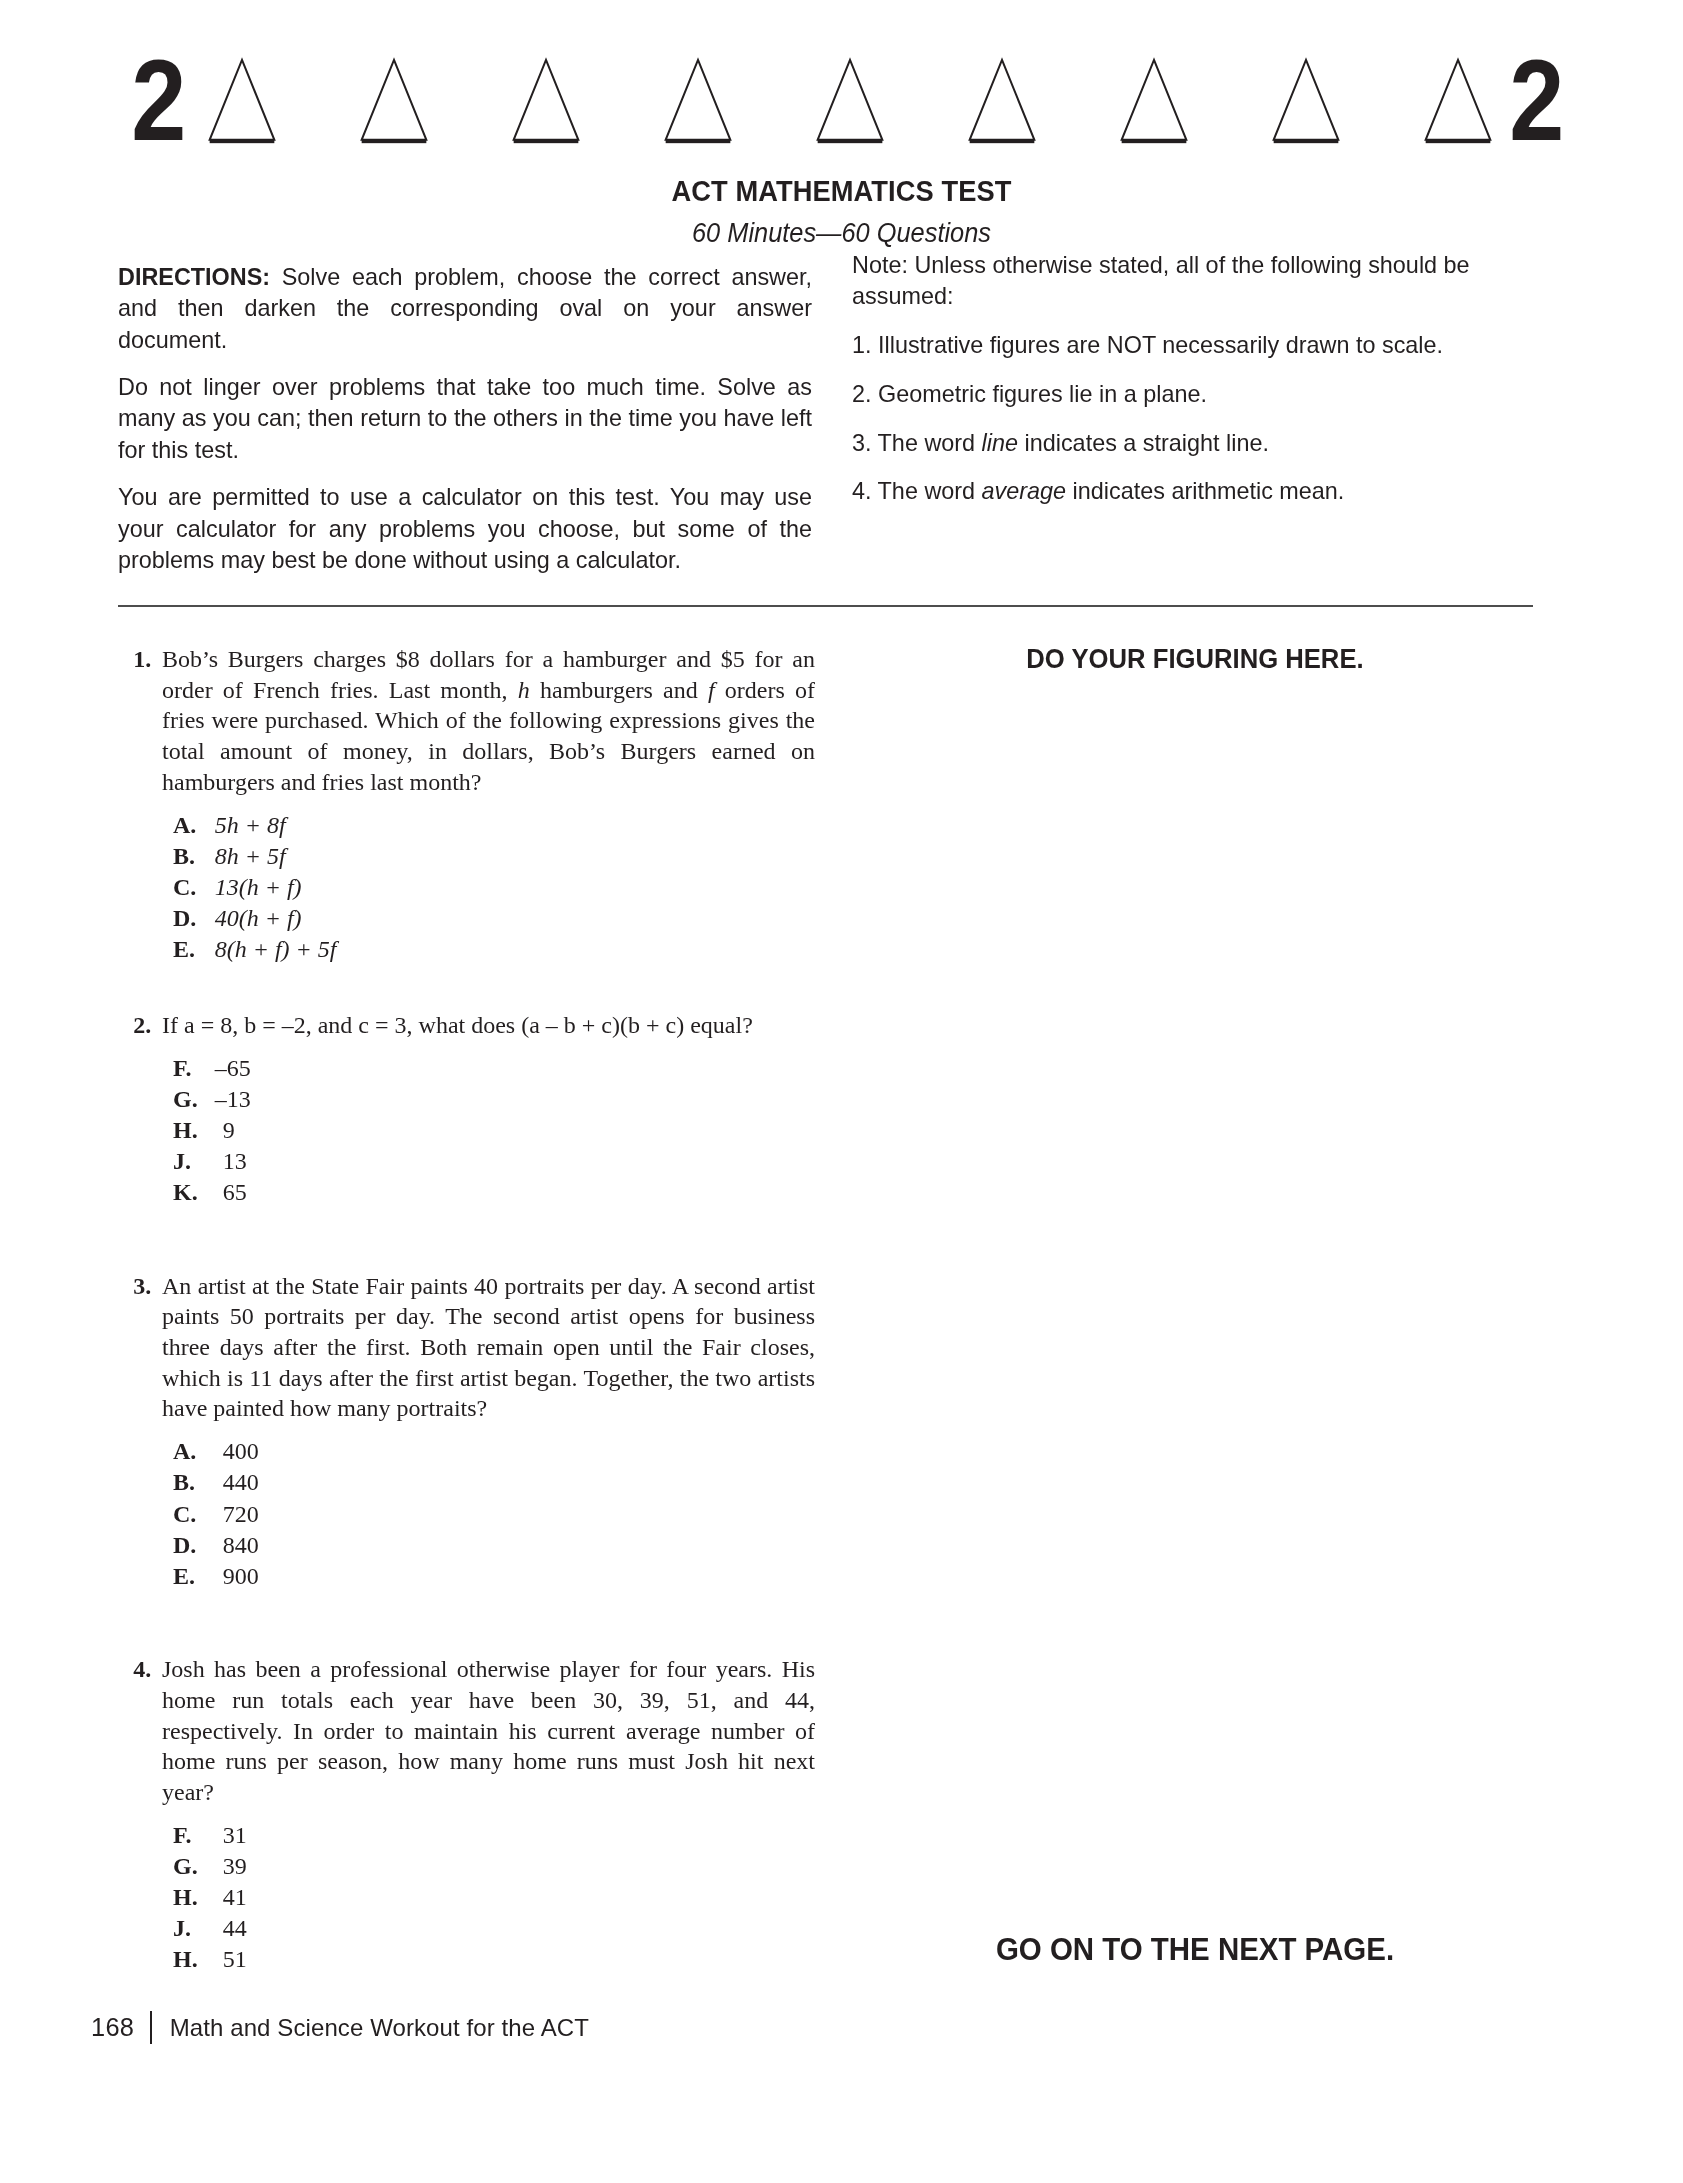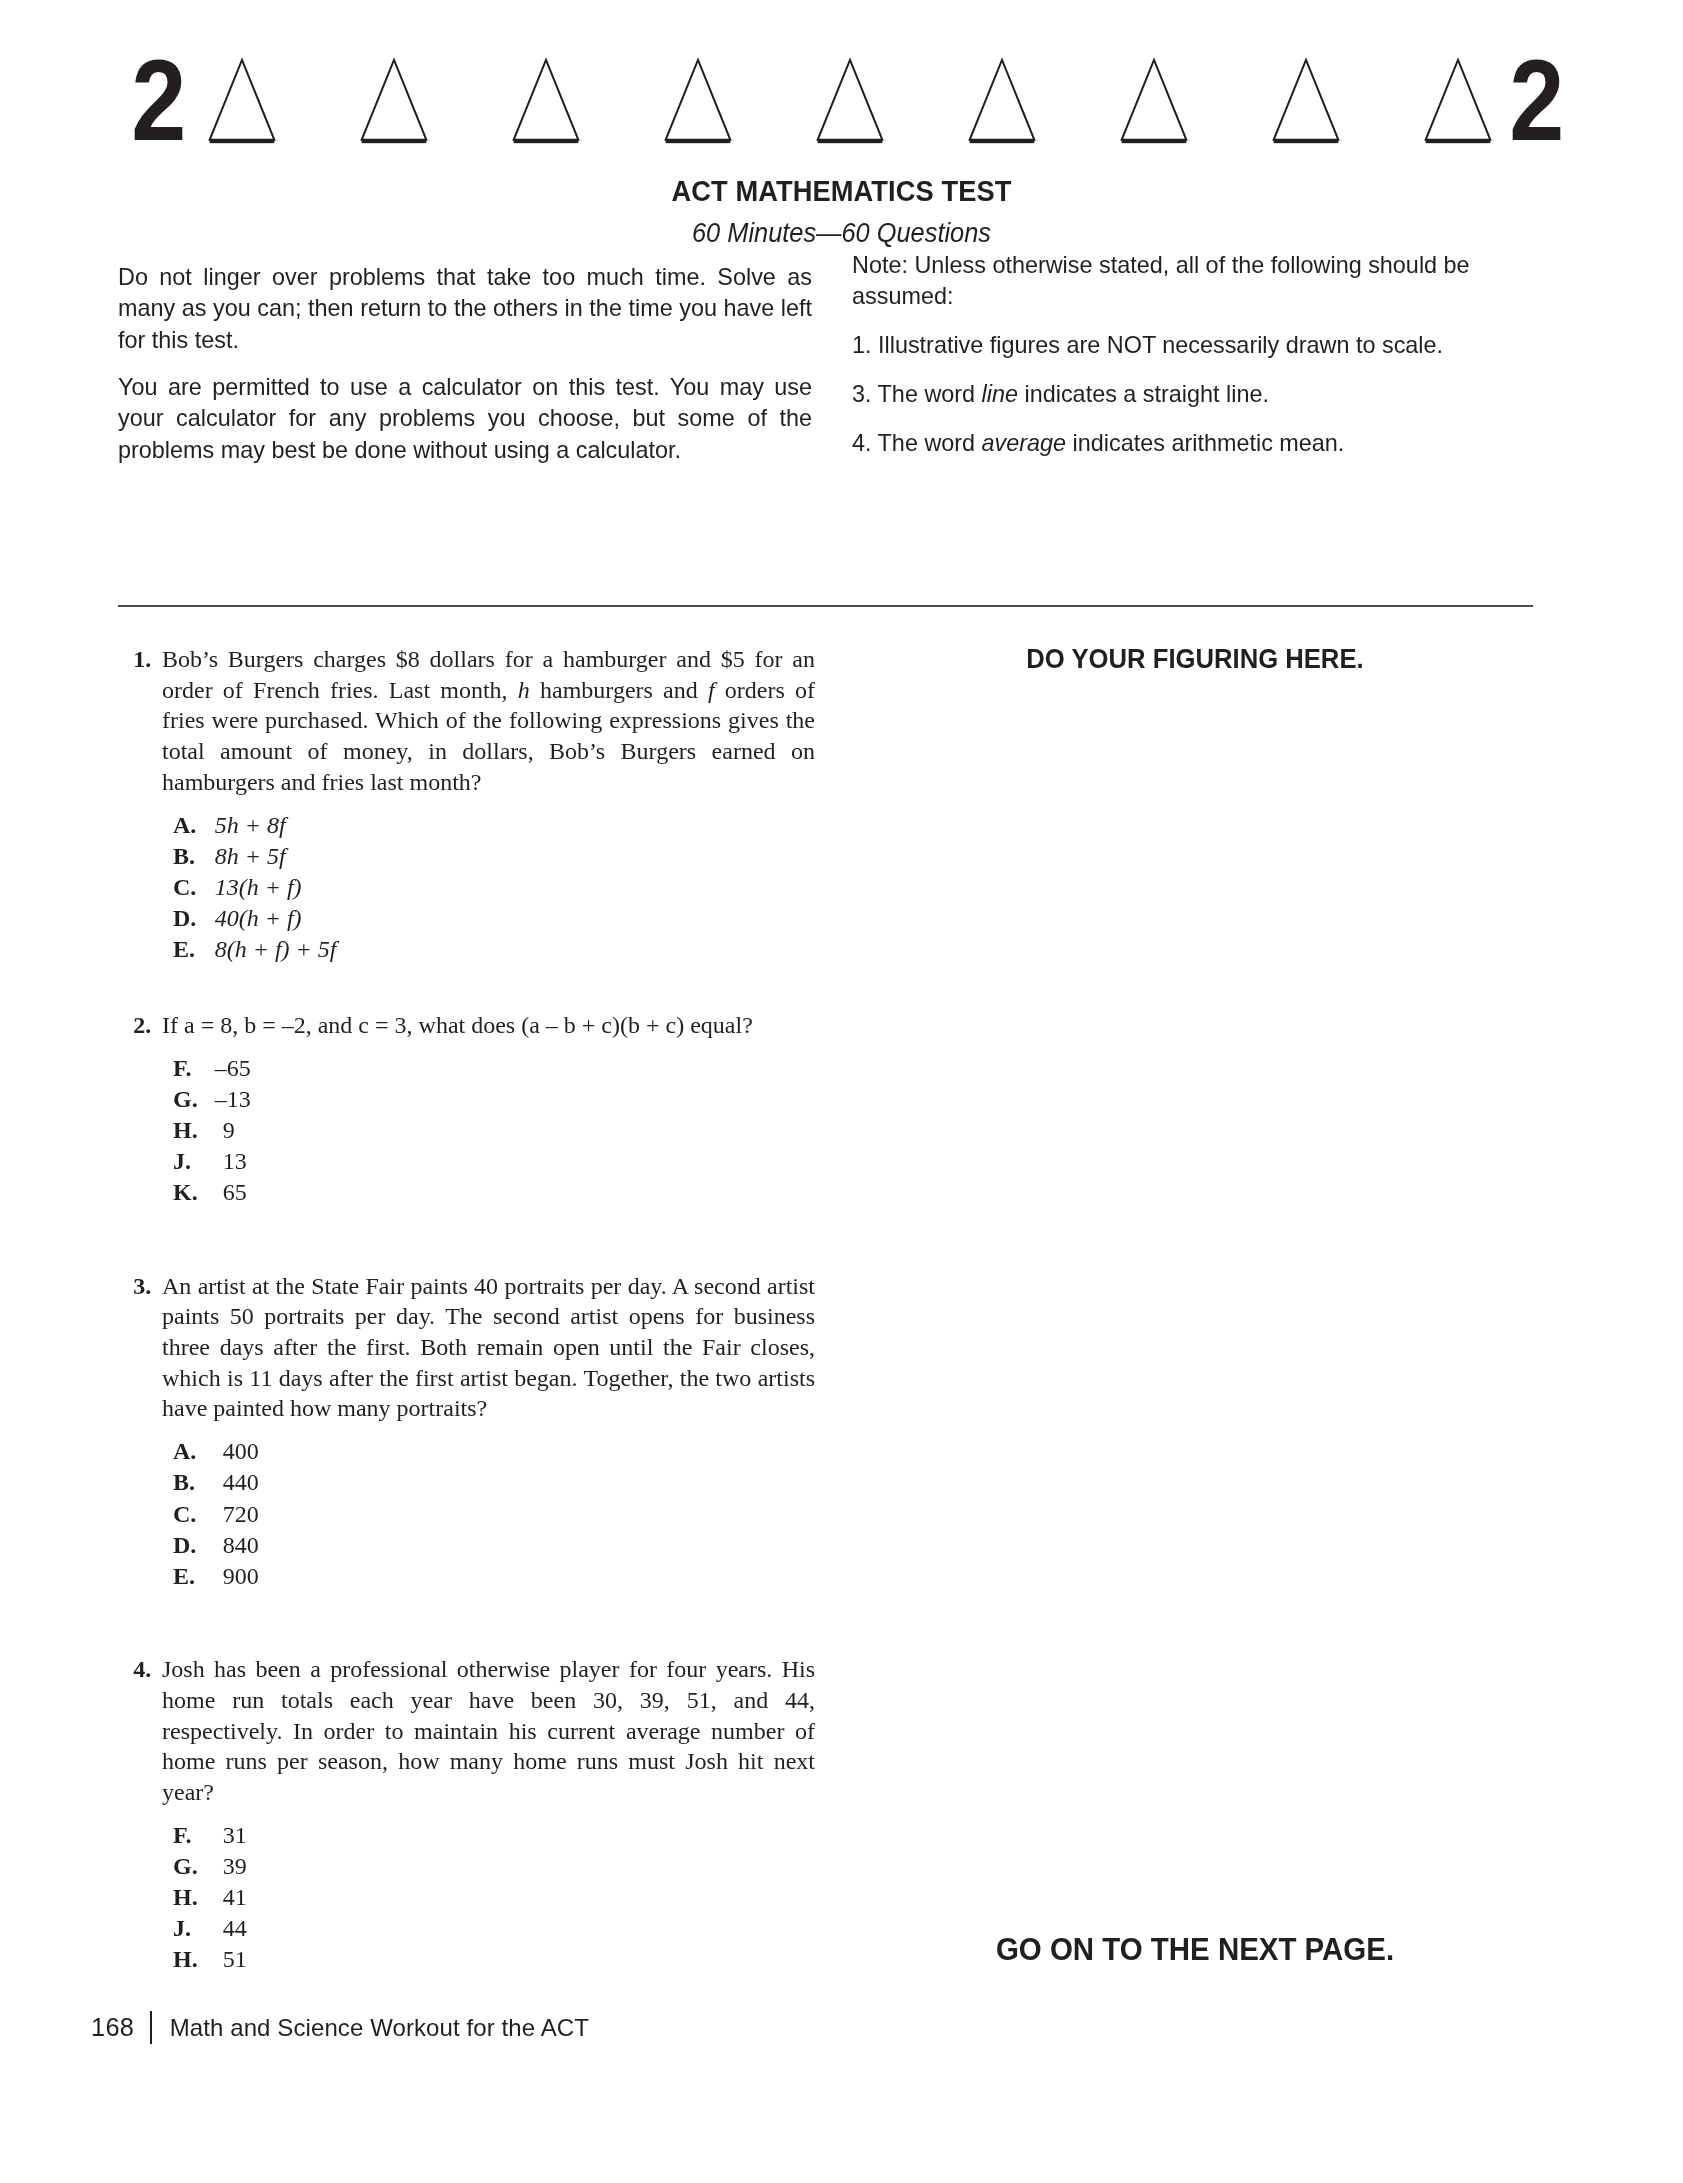--- a/index.html
+++ b/index.html
@@ -258,27 +258,29 @@
           <rect x="4" y="123" width="97" height="6" fill="#231f20"></rect>
         </svg>
     </div>
     <div class="big-two">2</div>
   </div>
 
   <div class="test-title">ACT MATHEMATICS TEST</div>
   <div class="test-subtitle">60 Minutes—60 Questions</div>
 
   <div class="dir-col">
+    <p><span class="dir-lead">DIRECTIONS:</span><span> Solve each problem, choose the correct answer, and then darken the corresponding oval on your answer document.</span></p>
     <p>Do not linger over problems that take too much time. Solve as many as you can; then return to the others in the time you have left for this test.</p>
     <p>You are permitted to use a calculator on this test. You may use your calculator for any problems you choose, but some of the problems may best be done without using a calculator.</p>
   </div>
 
   <div class="note-col">
     <p>Note: Unless otherwise stated, all of the following should be assumed:</p>
     <p>1. Illustrative figures are NOT necessarily drawn to scale.</p>
+    <p>2. Geometric figures lie in a plane.</p>
     <p><span>3. The word </span><em class="ital">line</em><span> indicates a straight line.</span></p>
     <p><span>4. The word </span><em class="ital">average</em><span> indicates arithmetic mean.</span></p>
   </div>
 
   <div class="hrule"></div>
 
   <div class="qcol">
 
     <div class="q-block">
       <div class="q-row">

